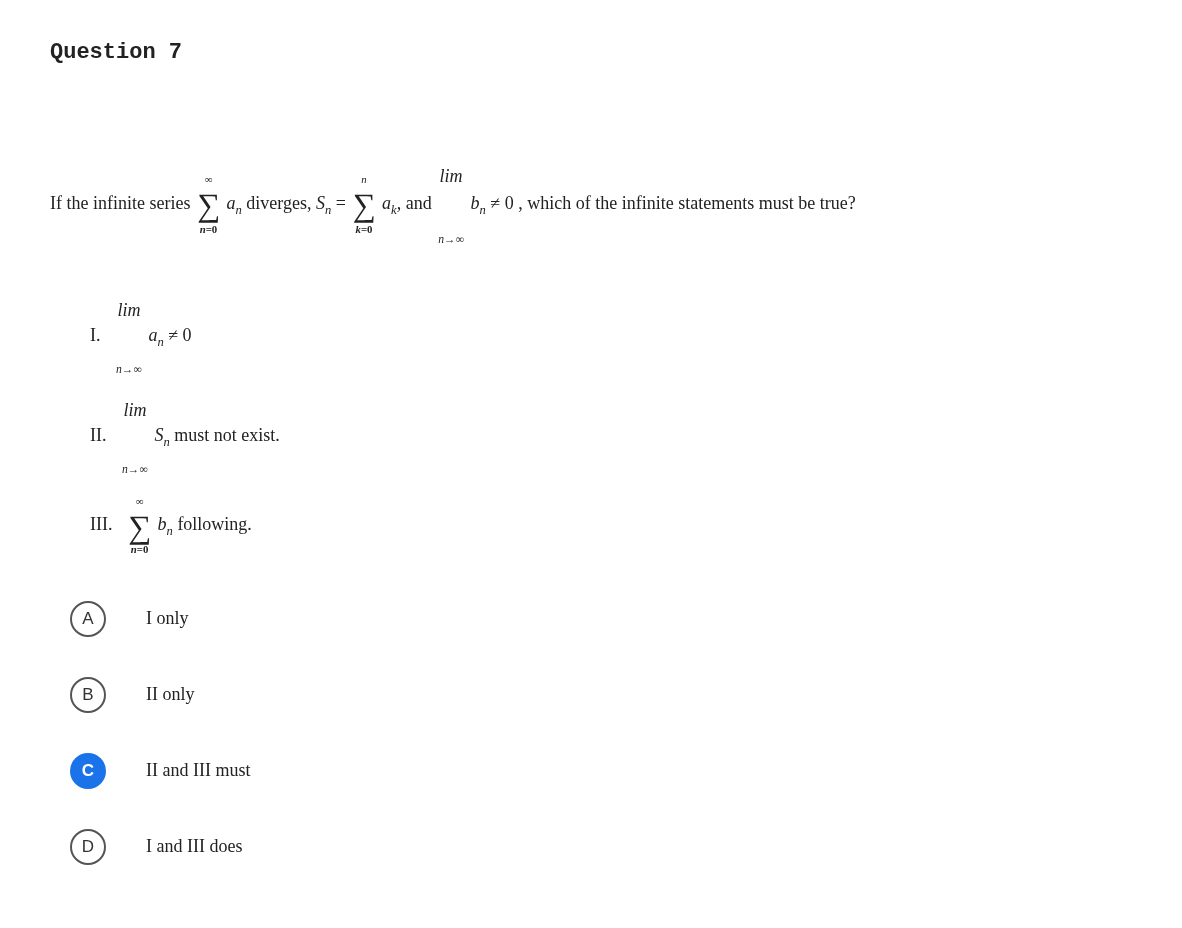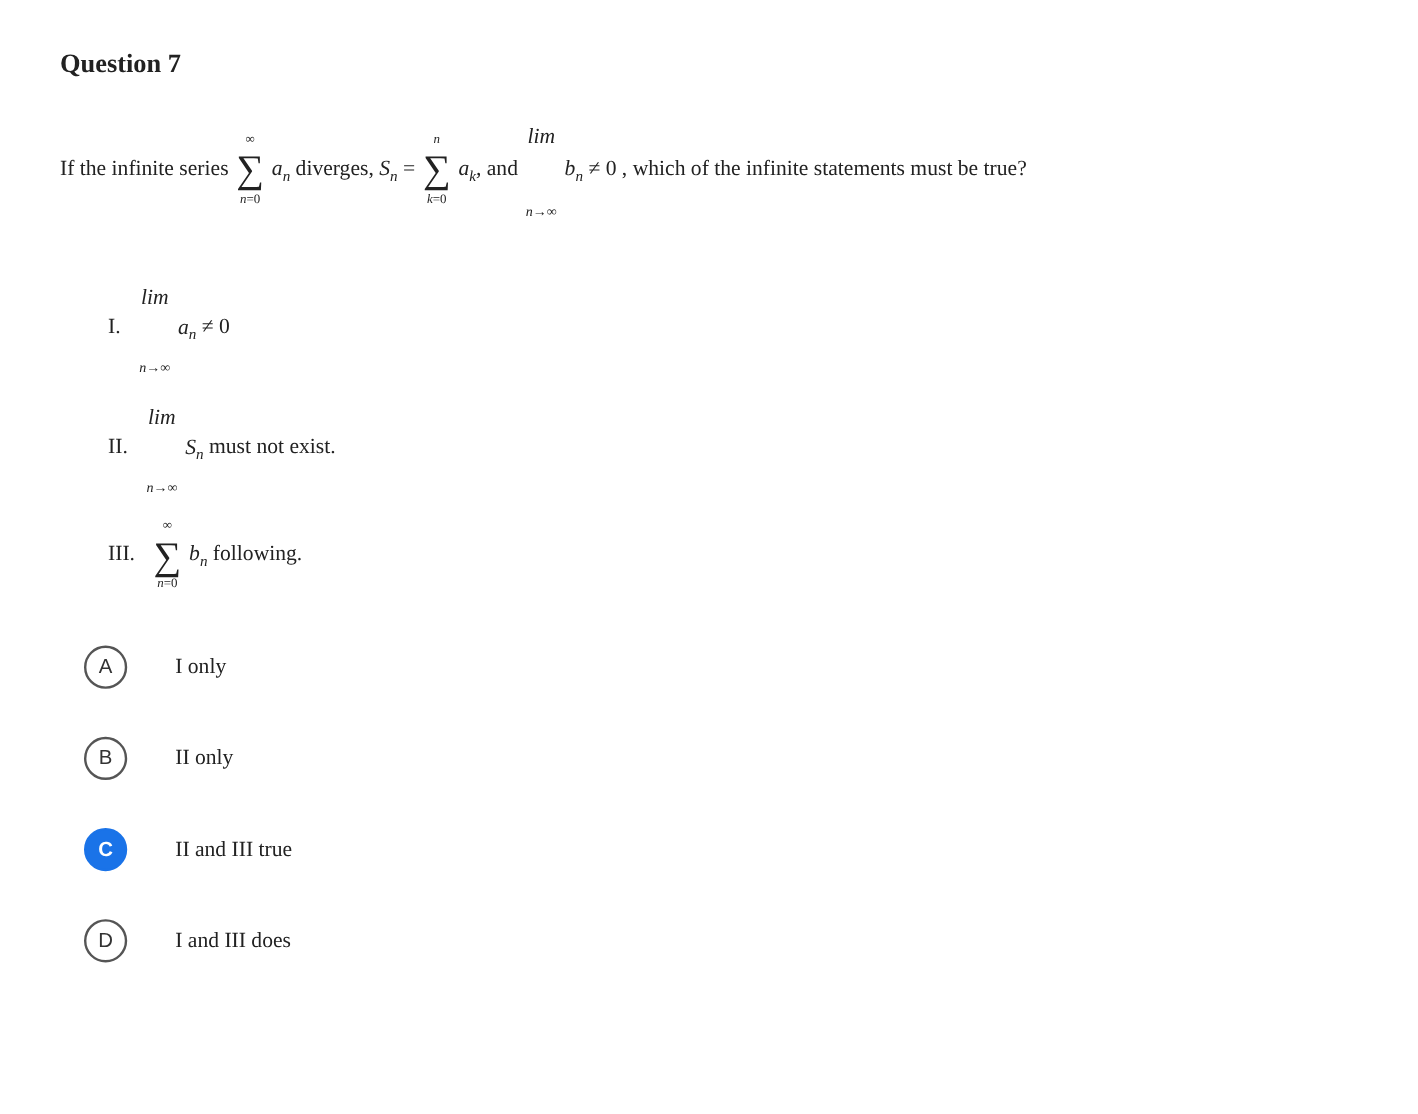--- a/index.html
+++ b/index.html
@@ -8,22 +8,22 @@
       font-family: Georgia, 'Times New Roman', serif;
       font-size: 18px;
       color: #222;
       padding: 40px 50px;
       width: 1182px;
       min-height: 928px;
     }
     .question-title {
       font-size: 22px;
       font-weight: bold;
-      font-family: Liberation Serif, serif;
-      margin-bottom: 28px;
+      font-family: Liberation Mono, monospace;
+      margin-bottom: 92px;
     }
     .question-text {
       font-size: 18px;
       margin-bottom: 40px;
       line-height: 2.2;
     }
     .statements {
       margin-left: 40px;
       margin-bottom: 40px;
     }
@@ -78,21 +78,21 @@
     .sum-block {
       display: inline-flex;
       flex-direction: column;
       align-items: center;
       vertical-align: middle;
       margin: 0 2px;
       font-size: 1em;
     }
     .sum-super { font-size: 0.6em; margin-bottom: -2px; }
     .sum-symbol { font-size: 1.8em; line-height: 1; }
-    .sum-sub-text { font-size: 0.6em; margin-top: -4px; }
+    .sum-sub-text { font-size: 0.6em; margin-top: -4px; font-weight: bold; }
   </style>
 </head>
 <body>
 
 <div class="question-title">
   <span>Question 7</span>
 </div>
 
 <div class="question-text">
   <span>If the infinite series</span>
@@ -170,21 +170,21 @@
     <div class="circle">
       <span>B</span>
     </div>
     <span>II only</span>
   </div>
 
   <div class="answer-option">
     <div class="circle selected">
       <span>C</span>
     </div>
-    <span>II and III true</span>
+    <span>II and III must</span>
   </div>
 
   <div class="answer-option">
     <div class="circle">
       <span>D</span>
     </div>
     <span>I and III does</span>
   </div>
 
 </div>

